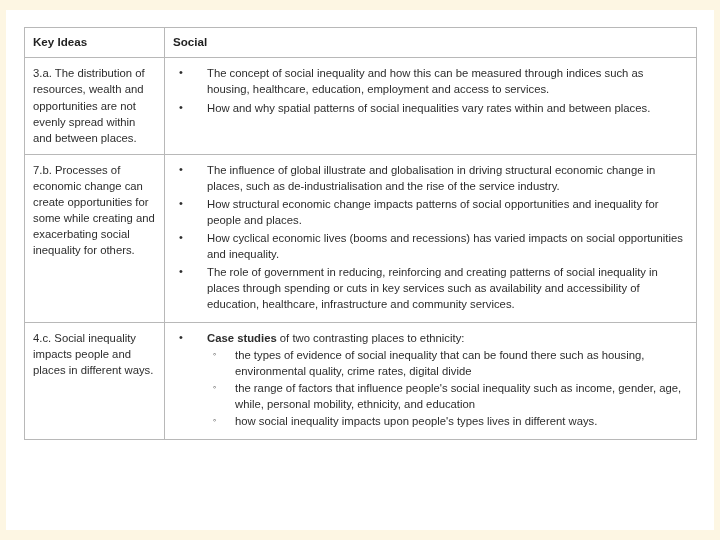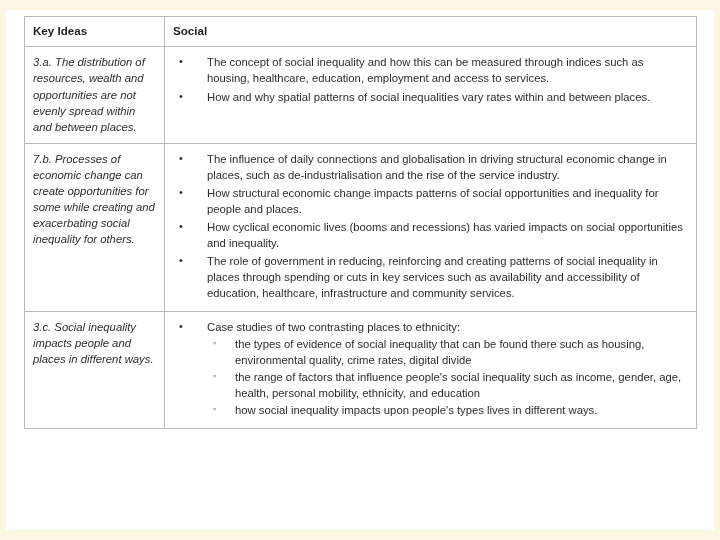--- a/index.html
+++ b/index.html
@@ -25,21 +25,21 @@
     position: absolute;
     left: 6px;
     top: 10px;
     width: 708px;
     height: 520px;
     background: #ffffff;
   }
   .table-wrap {
     position: absolute;
     left: 24px;
-    top: 16px;
+    top: 27px;
     width: 672px;
   }
   table.spec {
     border-collapse: collapse;
     width: 672px;
     table-layout: fixed;
     background: #ffffff;
   }
   table.spec td, table.spec th {
     border: 1px solid #b8b8b8;
@@ -57,21 +57,20 @@
     padding-top: 6px;
     padding-bottom: 7px;
   }
   col.c1 { width: 140px; }
   col.c2 { width: 532px; }
 
   .keycell {
     font-size: 11.3px;
     line-height: 1.55;
     color: #2d2d2d;
-    font-style: italic;
   }
   ul.bullets {
     list-style: none;
     margin: 0;
     padding: 0;
   }
   ul.bullets > li {
     position: relative;
     padding-left: 34px;
     margin-bottom: 2px;
@@ -97,21 +96,21 @@
     line-height: 1.42;
   }
   ul.sub > li > .odot {
     position: absolute;
     left: 6px;
     top: 0;
     font-size: 9px;
     line-height: 1.6;
     color: #2d2d2d;
   }
-  .bold { font-weight: normal; text-align: center; }
+  .bold { font-weight: bold; text-align: center; }
 </style>
 </head>
 <body>
 
 <div class="slide">
   <div class="white-panel"></div>
 
   <div class="table-wrap">
     <table class="spec">
       <colgroup>
@@ -141,53 +140,53 @@
             </ul>
           </td>
         </tr>
 
         <tr>
           <td class="keycell">7.b. Processes of economic change can create opportunities for some while creating and exacerbating social inequality for others.</td>
           <td>
             <ul class="bullets">
               <li>
                 <span class="bdot">•</span>
-                <span>The influence of daily connections and globalisation in driving structural economic change in places, such as de-industrialisation and the rise of the service industry.</span>
+                <span>The influence of global illustrate and globalisation in driving structural economic change in places, such as de-industrialisation and the rise of the service industry.</span>
               </li>
               <li>
                 <span class="bdot">•</span>
                 <span>How structural economic change impacts patterns of social opportunities and inequality for people and places.</span>
               </li>
               <li>
                 <span class="bdot">•</span>
                 <span>How cyclical economic lives (booms and recessions) has varied impacts on social opportunities and inequality.</span>
               </li>
               <li>
                 <span class="bdot">•</span>
                 <span>The role of government in reducing, reinforcing and creating patterns of social inequality in places through spending or cuts in key services such as availability and accessibility of education, healthcare, infrastructure and community services.</span>
               </li>
             </ul>
           </td>
         </tr>
 
         <tr>
-          <td class="keycell">3.c. Social inequality impacts people and places in different ways.</td>
+          <td class="keycell">4.c. Social inequality impacts people and places in different ways.</td>
           <td>
             <ul class="bullets">
               <li>
                 <span class="bdot">•</span>
                 <span class="bold">Case studies</span><span> of two contrasting places to ethnicity:</span>
                 <ul class="sub">
                   <li>
                     <span class="odot">◦</span>
                     <span>the types of evidence of social inequality that can be found there such as housing, environmental quality, crime rates, digital divide</span>
                   </li>
                   <li>
                     <span class="odot">◦</span>
-                    <span>the range of factors that influence people's social inequality such as income, gender, age, health, personal mobility, ethnicity, and education</span>
+                    <span>the range of factors that influence people's social inequality such as income, gender, age, while, personal mobility, ethnicity, and education</span>
                   </li>
                   <li>
                     <span class="odot">◦</span>
                     <span>how social inequality impacts upon people's types lives in different ways.</span>
                   </li>
                 </ul>
               </li>
             </ul>
           </td>
         </tr>

